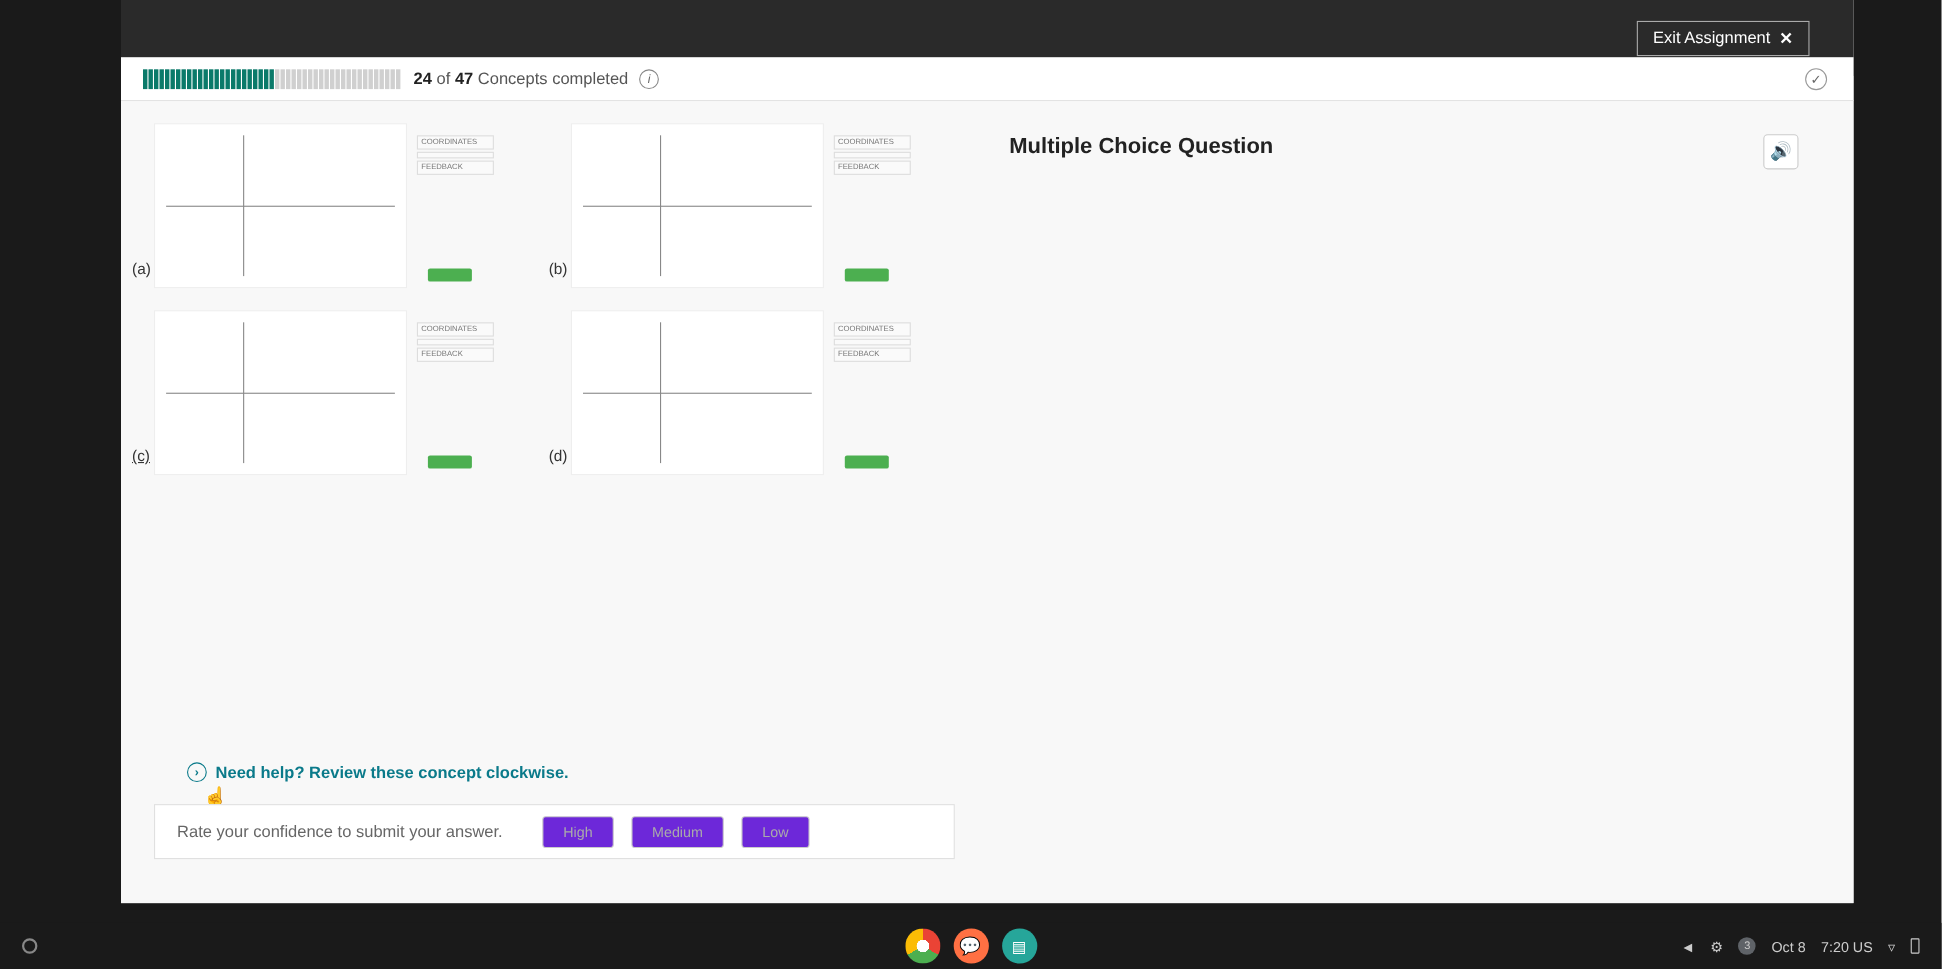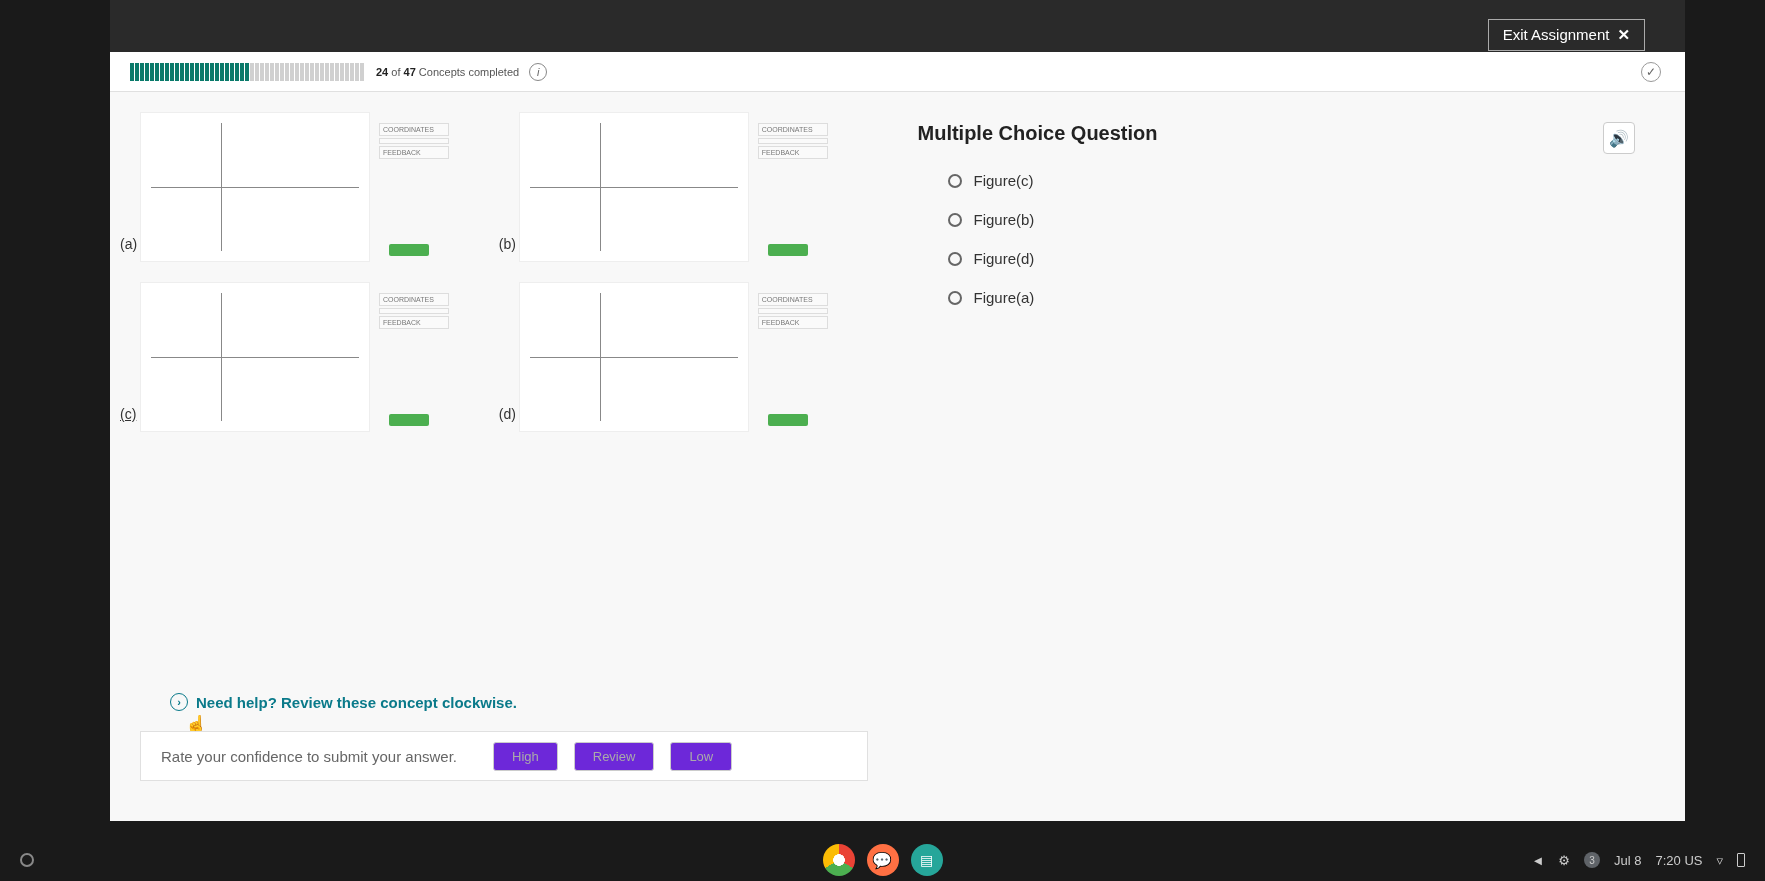--- a/index.html
+++ b/index.html
@@ -9,41 +9,41 @@
 
 .top-bar { position: absolute; top: 0; left: 0; right: 0; height: 69px; background: #2a2a2a; display: flex; justify-content: flex-end; align-items: center; padding-right: 40px; }
 .hill-badge { position: absolute; left: 130px; top: 5px; background: #fff; border: 2px solid #c00; color: #c00; font-weight: bold; font-size: 12px; padding: 2px 6px; }
 .exit-btn { border: 1px solid #aaa; color: #fff; background: transparent; padding: 6px 14px; font-size: 15px; cursor: pointer; display: flex; align-items: center; gap: 8px; }
 .exit-btn .x { font-weight: bold; }
 
 .progress-row { position: absolute; top: 52px; left: 0; right: 0; height: 40px; background: #fff; display: flex; align-items: center; padding: 0 20px; border-bottom: 1px solid #e0e0e0; }
 .progress-bar { display: flex; gap: 1px; margin-right: 12px; }
 .tick { width: 4px; height: 18px; background: #0a7a6a; }
 .tick.empty { background: #d0d0d0; }
-.progress-text { color: #555; font-size: 11px; }
+.progress-text { color: #555; font-size: 15px; }
 .progress-text b { color: #222; }
 .info-circle { margin-left: 10px; width: 18px; height: 18px; border: 1px solid #888; border-radius: 50%; display: inline-flex; align-items: center; justify-content: center; font-size: 11px; color: #666; font-style: italic; cursor: pointer; }
 .check-circle { position: absolute; right: 24px; width: 20px; height: 20px; border: 1px solid #999; border-radius: 50%; display: flex; align-items: center; justify-content: center; font-size: 12px; color: #666; cursor: pointer; }
 
 .content { position: absolute; top: 92px; left: 0; right: 0; bottom: 0; background: #f8f8f8; display: flex; }
 
 .left-panel { width: 50%; padding: 20px 30px; position: relative; }
 .figures-grid { display: grid; grid-template-columns: 1fr 1fr; gap: 20px 30px; }
 .figure-cell { position: relative; }
 .figure-label { position: absolute; left: -20px; bottom: 10px; font-size: 14px; color: #333; }
 .figure-label.underline { text-decoration: underline; }
 .mini-graph { width: 230px; height: 150px; background: #fff; border: 1px solid #eee; position: relative; }
 .axis-h { position: absolute; left: 10px; right: 10px; top: 50%; height: 1px; background: #888; }
 .axis-v { position: absolute; top: 10px; bottom: 10px; left: 35%; width: 1px; background: #888; }
 .side-controls { position: absolute; right: -80px; top: 10px; width: 70px; font-size: 7px; color: #777; }
 .side-controls .row { border: 1px solid #ddd; padding: 2px 3px; margin-bottom: 2px; background: #fafafa; }
 .green-btn { position: absolute; right: -60px; bottom: 5px; width: 40px; height: 12px; background: #4caf50; border-radius: 2px; }
 
 .right-panel { width: 50%; padding: 30px 50px 30px 20px; }
-.q-header { display: flex; justify-content: space-between; align-items: flex-start; margin-bottom: 18px; }
+.q-header { display: flex; justify-content: space-between; align-items: flex-start; }
 .q-title { font-size: 20px; font-weight: bold; color: #222; }
 .sound-btn { width: 32px; height: 32px; border: 1px solid #ccc; border-radius: 4px; background: #fff; display: flex; align-items: center; justify-content: center; cursor: pointer; font-size: 16px; color: #444; }
 .q-body { font-size: 15px; color: #333; line-height: 1.6; margin-bottom: 50px; }
 
 .options { padding-left: 30px; }
 .option { display: flex; align-items: center; gap: 12px; margin-bottom: 22px; cursor: pointer; }
 .radio { width: 14px; height: 14px; border: 2px solid #666; border-radius: 50%; flex-shrink: 0; }
 .option-label { font-size: 15px; color: #333; }
 
 .help-row { position: absolute; bottom: 110px; left: 60px; display: flex; align-items: center; gap: 8px; color: #0a7a8a; font-size: 15px; font-weight: 600; cursor: pointer; }
@@ -197,63 +197,45 @@
 
       <div class="help-row">
         <span class="chevron">›</span>
         <span>Need help? Review these concept clockwise.</span>
       </div>
       <span class="cursor-hand">☝</span>
 
       <div class="confidence-bar">
         <span class="conf-text">Rate your confidence to submit your answer.</span>
         <button class="conf-btn">High</button>
-        <button class="conf-btn">Review</button>
+        <button class="conf-btn">Medium</button>
         <button class="conf-btn">Low</button>
       </div>
     </div>
 
     <div class="right-panel">
       <div class="q-header">
         <div class="q-title">Multiple Choice Question</div>
         <div class="sound-btn">
           <span>🔊</span>
         </div>
       </div>
 
-      <div class="options">
-        <div class="option">
-          <span class="radio"></span>
-          <span class="option-label">Figure(c)</span>
-        </div>
-        <div class="option">
-          <span class="radio"></span>
-          <span class="option-label">Figure(b)</span>
-        </div>
-        <div class="option">
-          <span class="radio"></span>
-          <span class="option-label">Figure(d)</span>
-        </div>
-        <div class="option">
-          <span class="radio"></span>
-          <span class="option-label">Figure(a)</span>
-        </div>
-      </div>
     </div>
 
   </div>
 </div>
 
 <div class="taskbar">
   <span class="taskbar-left"></span>
   <div class="tb-icon chrome"></div>
   <div class="tb-icon orange-icon">💬</div>
   <div class="tb-icon teal-icon">▤</div>
   <div class="tb-right">
     <span>◄</span>
     <span>⚙</span>
     <span style="background:#5f6368;border-radius:50%;width:16px;height:16px;display:inline-flex;align-items:center;justify-content:center;font-size:10px;">3</span>
-    <span>Jul 8</span>
+    <span>Oct 8</span>
     <span><span>7:20</span> <span>US</span></span>
     <span>▿</span>
     <span class="battery"></span>
   </div>
 </div>
 
 </body></html>

